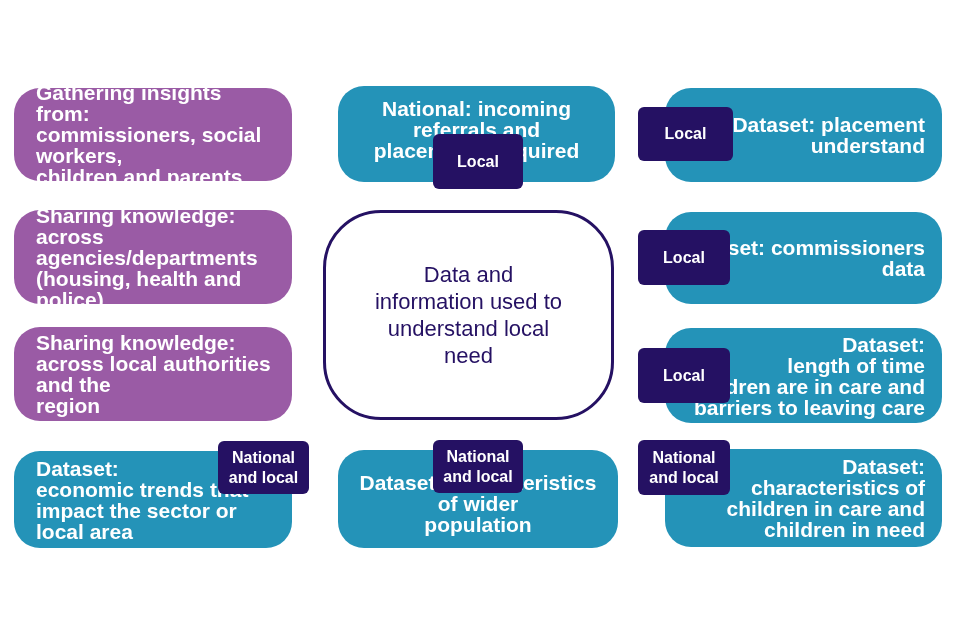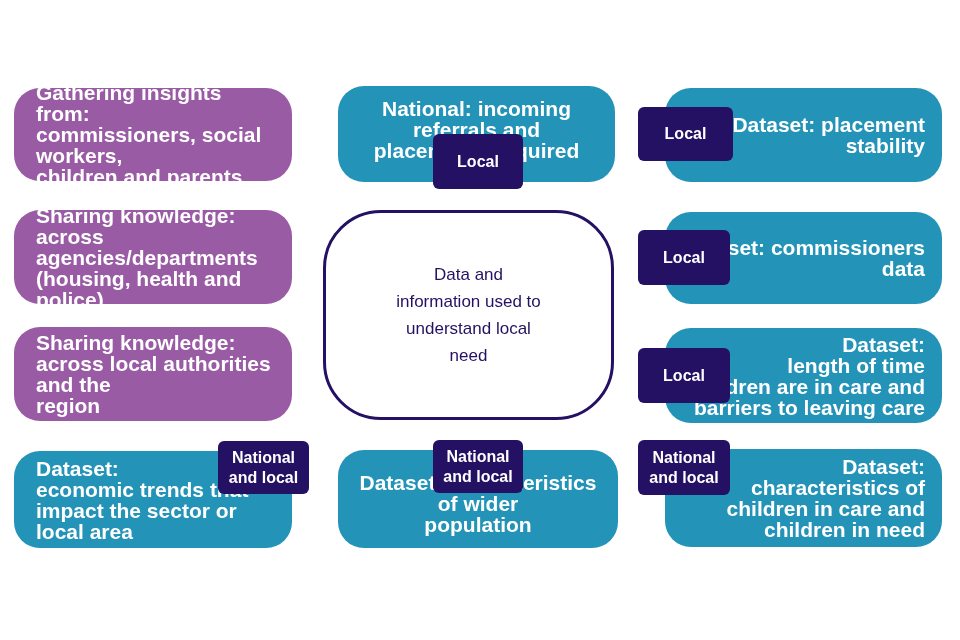--- a/index.html
+++ b/index.html
@@ -60,21 +60,21 @@
     border:3px solid #251163;
     border-radius:58px;
     display:flex;
     align-items:center;
     justify-content:center;
     box-sizing:border-box;
     z-index:2;
   }
   .center-node .txt{
     color:#251163;
-    font-size:17px;
+    font-size:22px;
     line-height:27px;
     font-weight:normal;
     text-align:center;
   }
   
   .pos-l1{left:14px;top:88px;width:278px;height:93px;}
   .pos-l2{left:14px;top:210px;width:278px;height:94px;}
   .pos-l3{left:14px;top:327px;width:278px;height:94px;}
   .pos-l4{left:14px;top:451px;width:278px;height:97px;}
   .pos-l4-badge{left:218px;top:441px;width:91px;height:53px;}
@@ -138,21 +138,21 @@
 
   <div class="node teal pos-m2 v-bottom t-center pad-center-bottom">
     <div class="txt">Dataset: characteristics of wider
 population</div>
   </div>
   <div class="badge pos-m2-badge">National
 and local</div>
 
   <div class="node teal pos-r1 v-center t-right pad-right">
     <div class="txt">Dataset: placement
-stability</div>
+understand</div>
   </div>
   <div class="badge pos-r1-badge">Local</div>
 
   <div class="node teal pos-r2 v-center t-right pad-right">
     <div class="txt">Dataset: commissioners
 data</div>
   </div>
   <div class="badge pos-r2-badge">Local</div>
 
   <div class="node teal pos-r3 v-center t-right pad-right">

